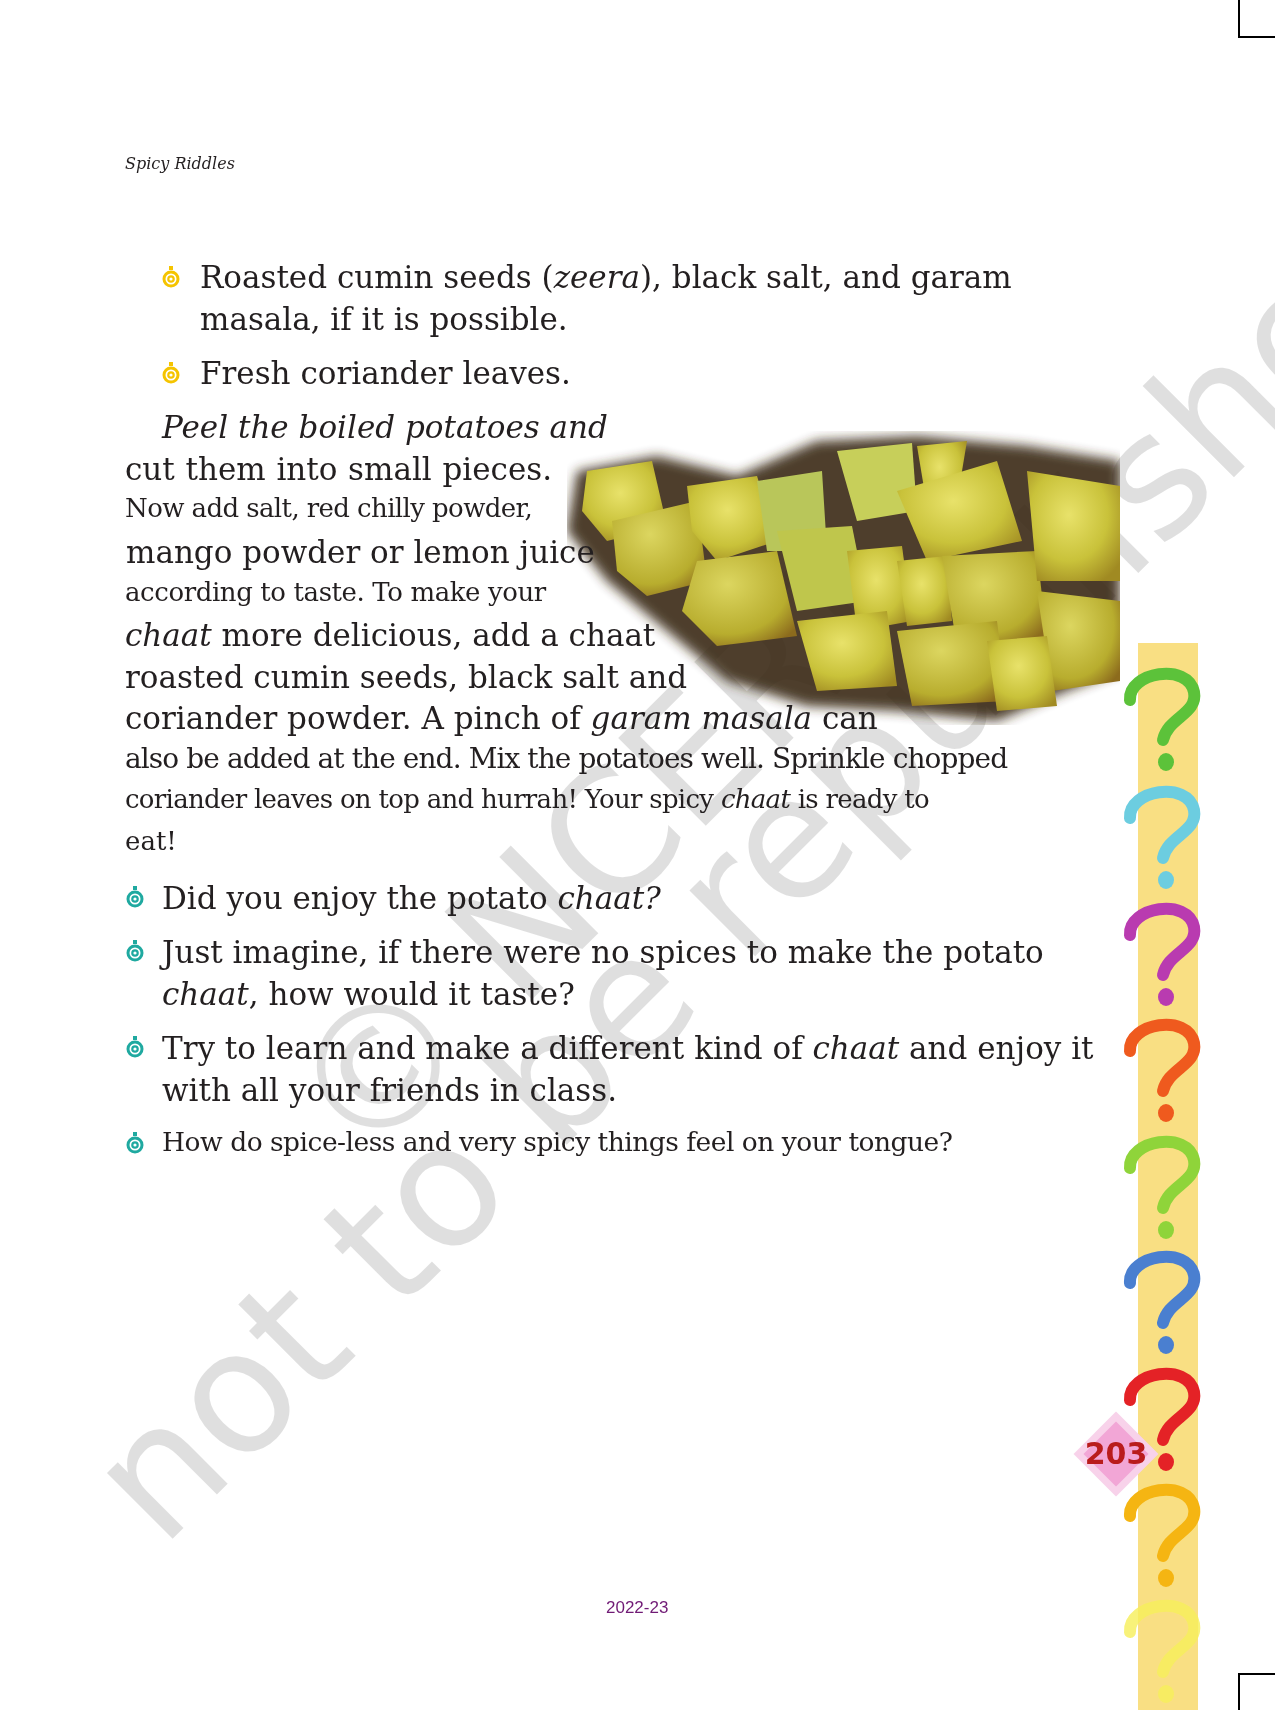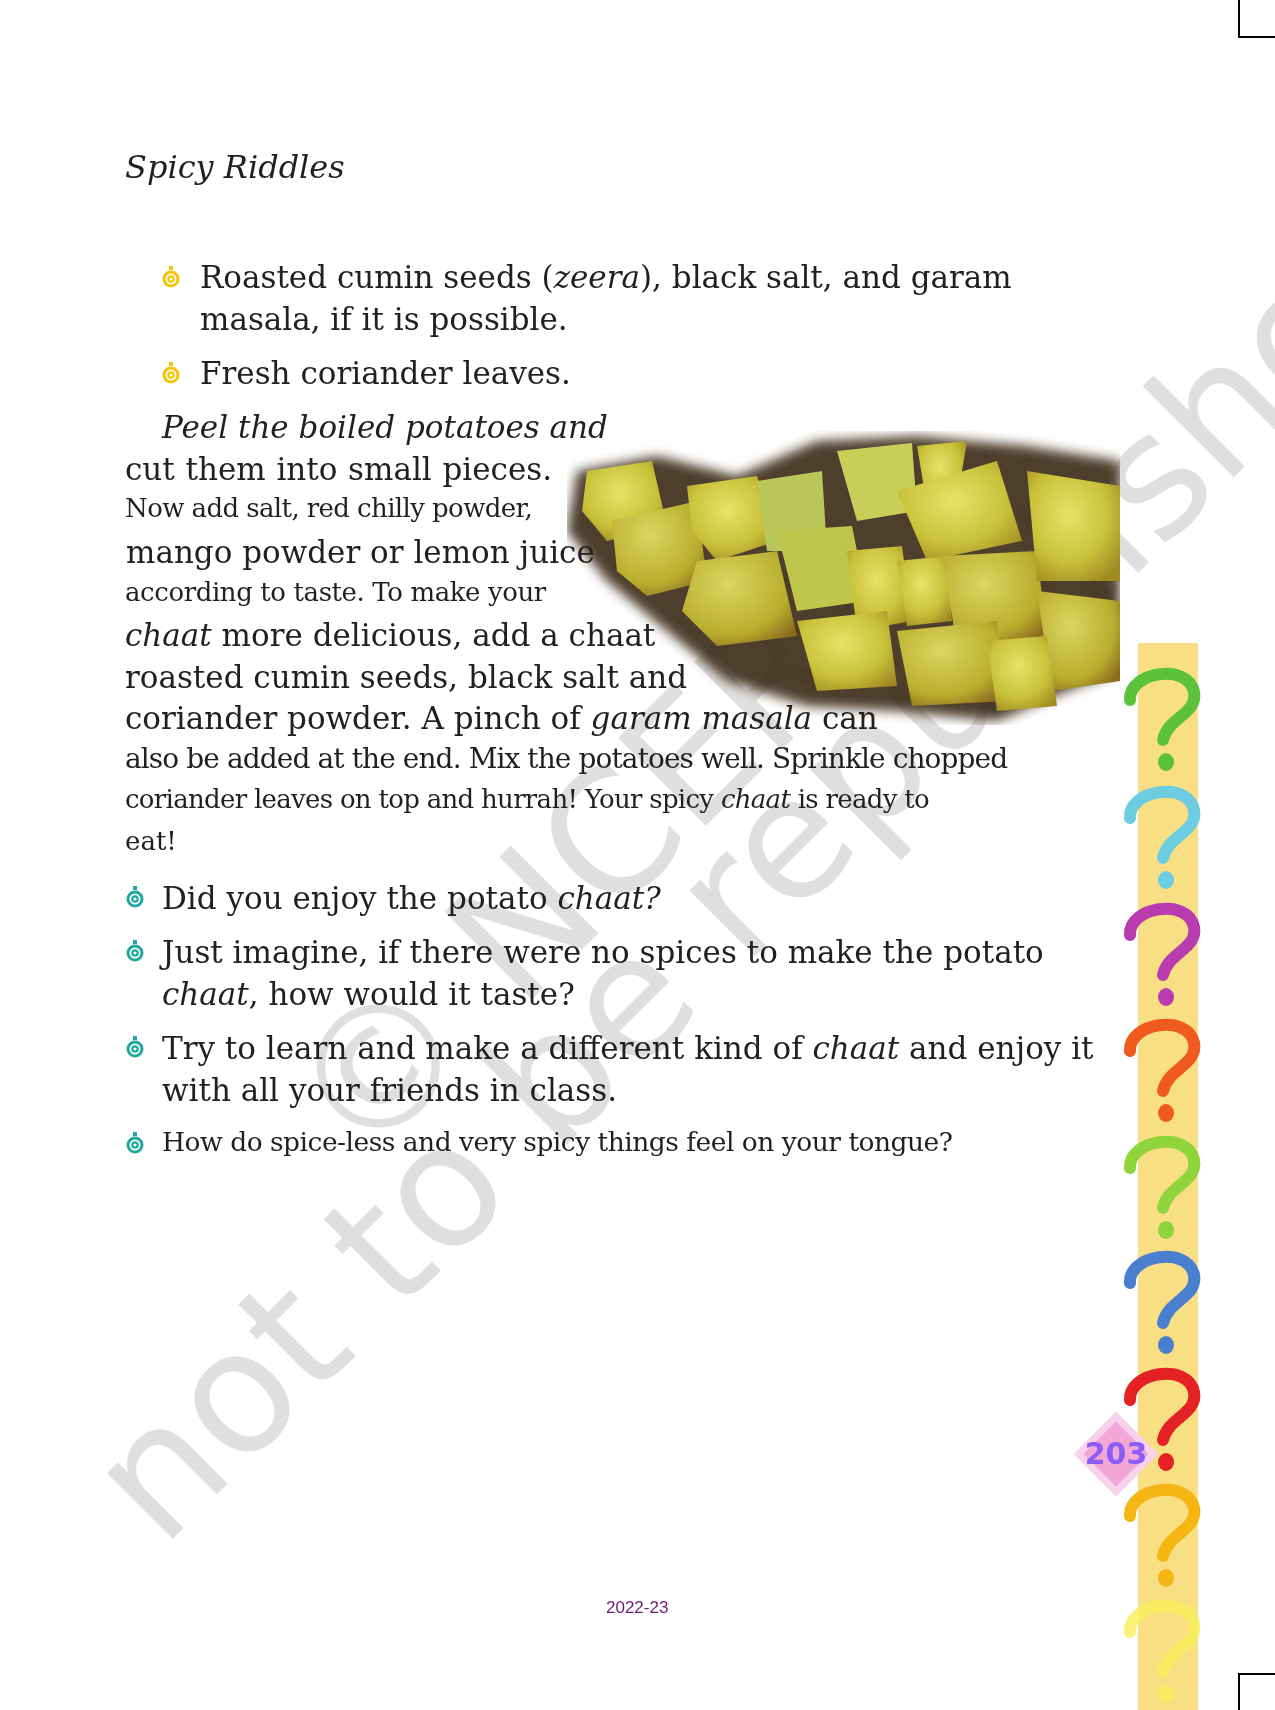--- a/index.html
+++ b/index.html
@@ -1,19 +1,19 @@
 <!DOCTYPE html>
 <html><head>
 <meta charset="utf-8">
 <style>
   html, body { margin:0; padding:0; }
   body { width:1275px; height:1710px; position:relative; overflow:hidden; background:#ffffff;
          font-family:"DejaVu Serif", serif; color:#231f20; }
   .abs { position:absolute; }
-  .running-head { left:125px; top:148px; font-size:32px; font-style:italic; font-family:"DejaVu Serif", serif; color:#231f20; }
+  .running-head { left:125px; top:154px; font-size:16px; font-style:italic; font-family:"DejaVu Serif", serif; color:#231f20; }
   .line { position:absolute; font-size:31px; white-space:nowrap; line-height:1; }
   .justify { text-align:justify; text-align-last:justify; }
   i, .it { font-style:italic; }
   .bullet { position:absolute; width:22px; height:24px; }
   .crop { position:absolute; border-color:#000; border-style:solid; }
   .watermark { position:absolute; font-family:"DejaVu Sans", sans-serif; color:#000; opacity:0.12; font-size:170px; white-space:nowrap; transform-origin:left bottom; }
   .strip { position:absolute; left:1138px; top:643px; width:60px; height:1067px; background:#f9df83; }
   .qmark { position:absolute; left:1118px; width:90px; height:116px; }
   .badge { position:absolute; left:1071px; top:1409px; width:90px; height:90px; }
   .footer-year { position:absolute; left:606px; top:1598px; font-family:"Liberation Sans", sans-serif; font-size:17px; color:#701a75; }
@@ -191,15 +191,15 @@
 </svg>
 <svg class="qmark" style="top:1594px; opacity:0.8;" viewBox="0 0 90 116">
   <path d="M12 38 C10 10, 70 0, 76 30 C80 52, 50 55, 45 78" fill="none" stroke="#f7f05a" stroke-width="12" stroke-linecap="round"></path>
   <ellipse cx="48" cy="100" rx="8" ry="9" fill="#f7f05a"></ellipse>
 </svg>
 
 <svg class="badge" viewBox="0 0 90 90">
   <rect x="15" y="15" width="60" height="60" transform="rotate(45 45 45)" fill="#f8d2ea"></rect>
   <rect x="22" y="22" width="46" height="46" transform="rotate(45 45 45)" fill="#f2a6d6"></rect>
 </svg>
-<div class="abs" style="left:1071px; top:1436px; width:90px; text-align:center; font-family:'DejaVu Sans', sans-serif; font-weight:bold; font-size:30px; color:#8b5cf6;">203</div>
+<div class="abs" style="left:1071px; top:1436px; width:90px; text-align:center; font-family:'DejaVu Sans', sans-serif; font-weight:bold; font-size:30px; color:#b91c1c;">203</div>
 
 <div class="footer-year">2022-23</div>
 
 </body></html>

